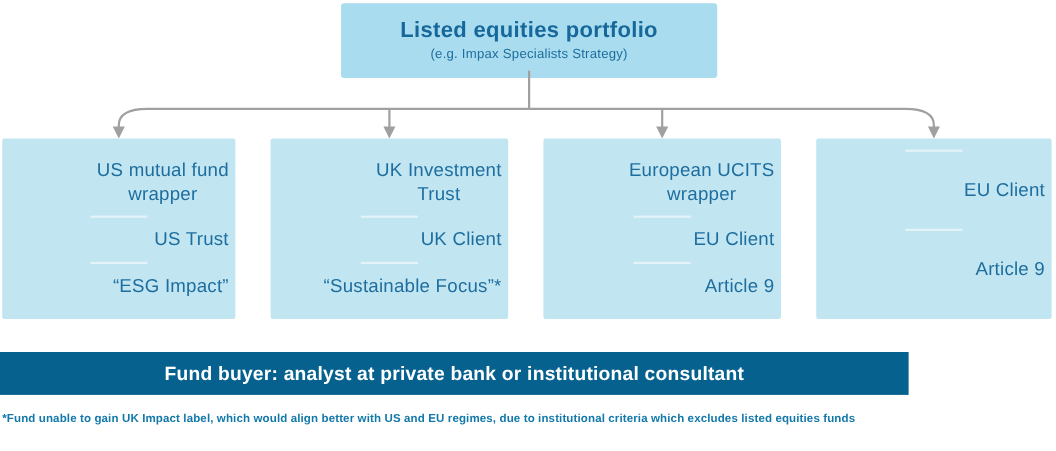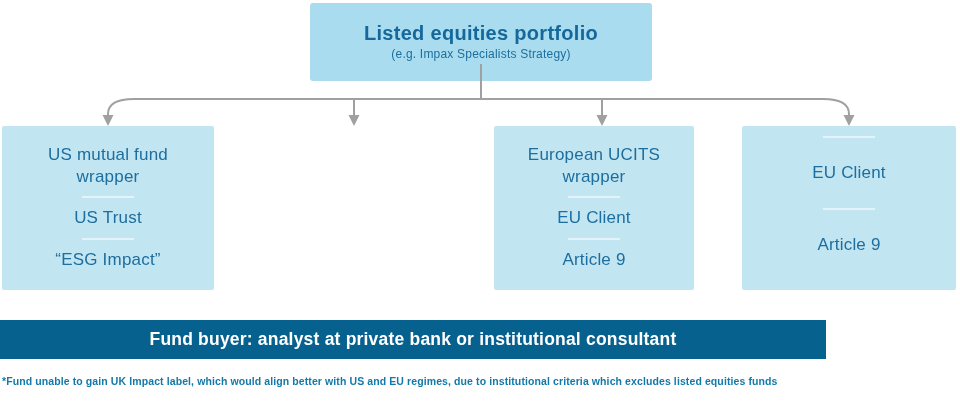--- a/index.html
+++ b/index.html
@@ -13,49 +13,49 @@
     --arrow:#a0a0a0;
     --divider:rgba(255,255,255,0.55);
   }
   *{margin:0;padding:0;box-sizing:border-box;}
   html,body{background:#ffffff;}
   body{font-family:"Liberation Sans",sans-serif;}
   .canvas{
     position:relative;width:960px;height:410px;background:#ffffff;overflow:hidden;
   }
   .top-box{
-    position:absolute;left:310px;top:3px;width:342px;height:78px;
+    position:absolute;left:310px;top:3px;width:342px;height:68px;
     background:var(--top-box-bg);border-radius:3px;
     display:flex;flex-direction:column;align-items:center;justify-content:center;
     text-align:center;
   }
   .top-title{
     font-size:20px;font-weight:bold;color:var(--title-text);letter-spacing:.3px;line-height:1.15;
   }
   .top-subtitle{
     font-size:12px;color:var(--box-text);letter-spacing:.2px;line-height:1.2;margin-top:2px;
   }
   .connectors{position:absolute;left:0;top:64px;width:960px;height:62px;}
   .connectors path{stroke:var(--arrow);stroke-width:2;fill:none;}
   .connectors polygon{fill:var(--arrow);}
   .fund-box{
     position:absolute;top:126px;height:164px;background:var(--fund-box-bg);border-radius:2px;
-    display:flex;flex-direction:column;padding:10px 6px;text-align:center;
+    display:flex;flex-direction:column;padding:10px 6px;text-align:center;align-items:flex-end;
   }
   .fund-box .row{
     display:flex;align-items:center;justify-content:center;
     color:var(--box-text);font-size:17px;letter-spacing:.2px;line-height:1.28;
     white-space:pre-line;
   }
   .row-wrapper{flex:1.5;}
   .row-client,.row-label{flex:1;}
   .divider{width:52px;height:2px;background:var(--divider);align-self:center;flex:none;}
   .box-1{left:2px;width:212px;}
   .box-2{left:246px;width:216px;}
-  .box-3{left:494px;width:200px;}
+  .box-3{left:494px;width:216px;}
   .box-4{left:742px;width:214px;}
   .buyer-bar{
     position:absolute;left:0;top:320px;width:826px;height:39px;background:var(--bar-bg);
     display:flex;align-items:center;justify-content:center;
   }
   .buyer-bar span{
     color:var(--bar-text);font-weight:bold;font-size:17.5px;letter-spacing:.2px;
   }
   .footnote{
     position:absolute;left:2px;top:375px;width:954px;
@@ -86,20 +86,28 @@
 
   <div class="fund-box box-1">
     <div class="row row-wrapper">US mutual fund
 wrapper</div>
     <div class="divider"></div>
     <div class="row row-client">US Trust</div>
     <div class="divider"></div>
     <div class="row row-label">“ESG Impact”</div>
   </div>
 
+  <div class="fund-box box-2">
+    <div class="row row-wrapper">UK Investment
+Trust</div>
+    <div class="divider"></div>
+    <div class="row row-client">UK Client</div>
+    <div class="divider"></div>
+    <div class="row row-label">“Sustainable Focus”*</div>
+  </div>
 
   <div class="fund-box box-3">
     <div class="row row-wrapper">European UCITS
 wrapper</div>
     <div class="divider"></div>
     <div class="row row-client">EU Client</div>
     <div class="divider"></div>
     <div class="row row-label">Article 9</div>
   </div>
 

